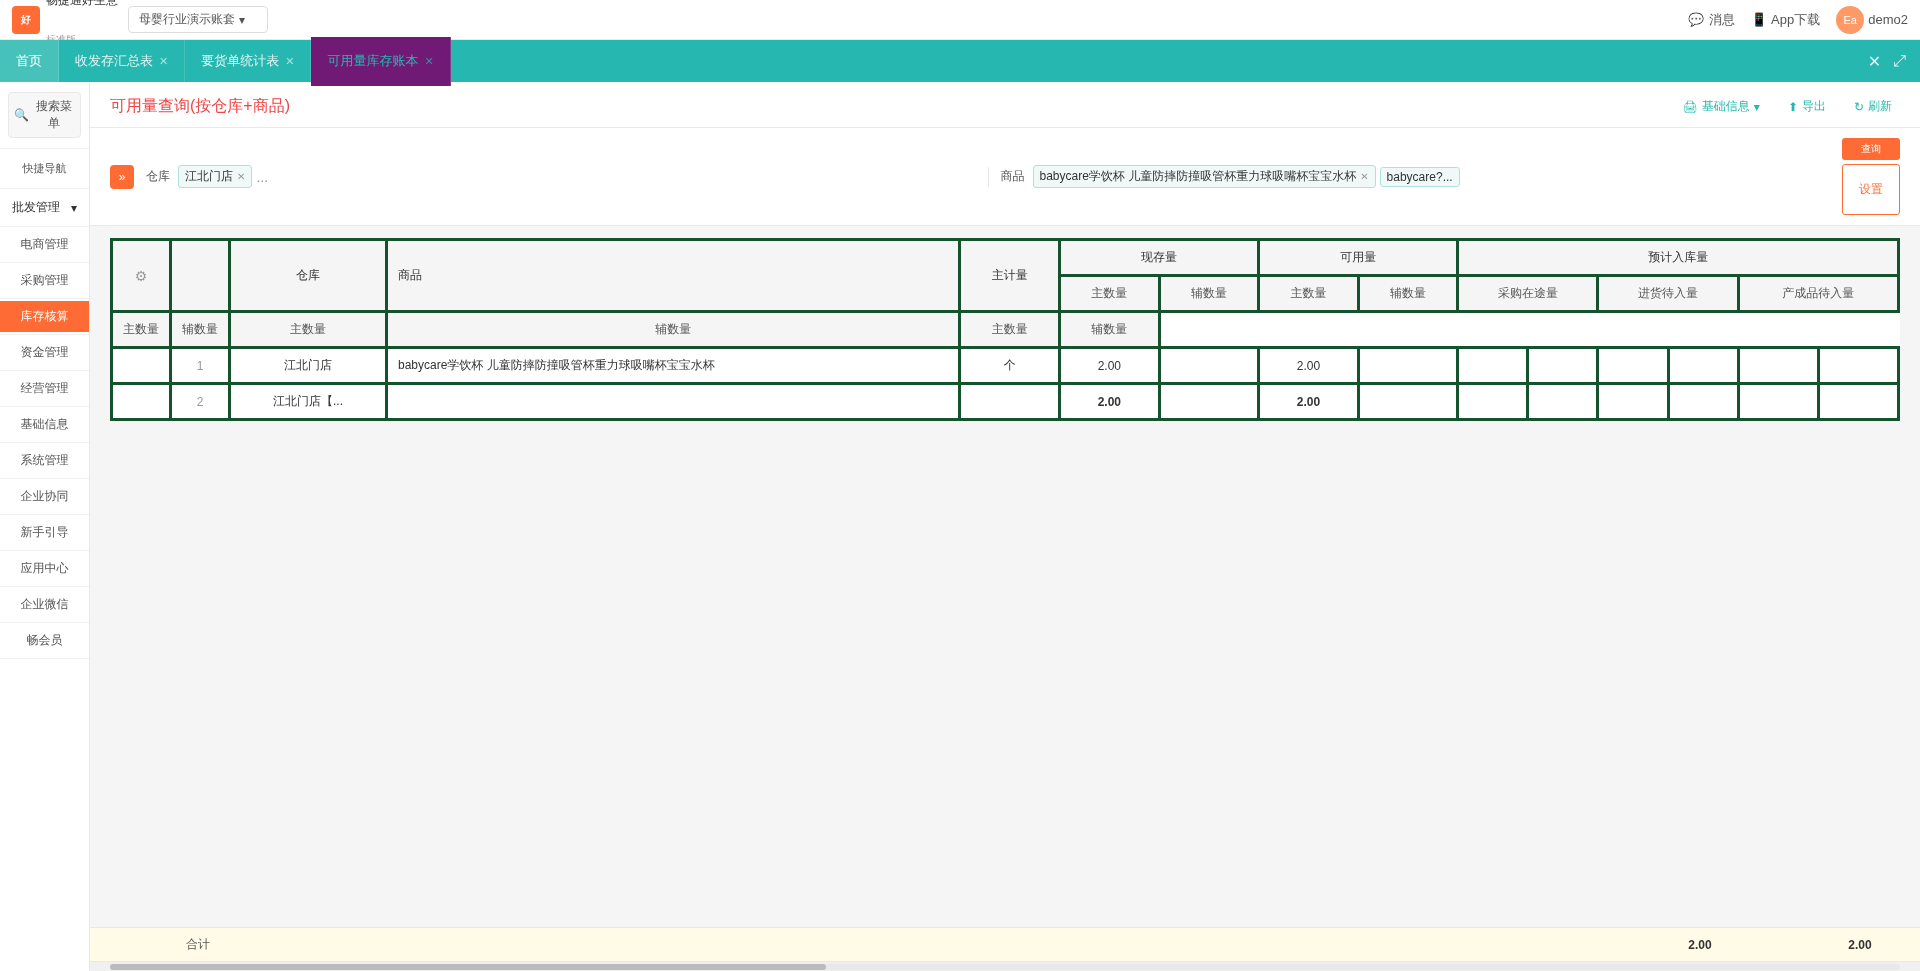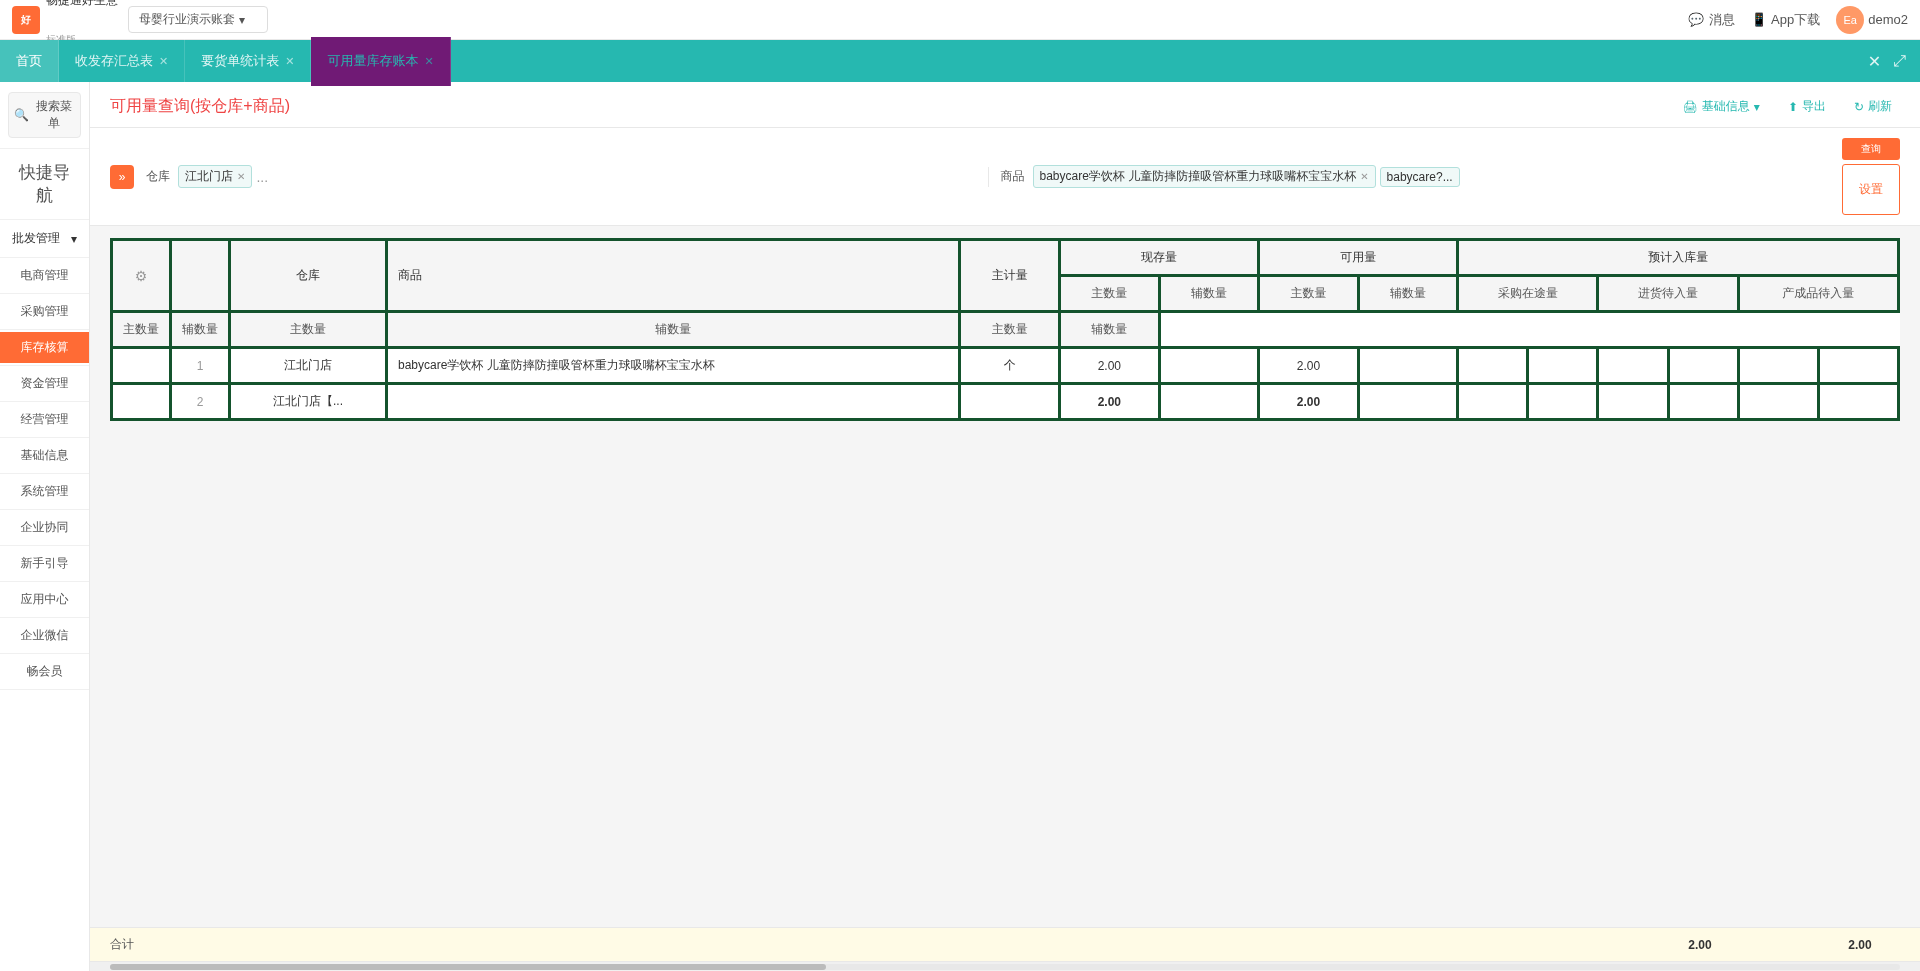--- a/index.html
+++ b/index.html
@@ -168,21 +168,21 @@
       justify-content: center;
       gap: 4px;
     }
     .sidebar-nav {
       padding: 4px 0;
       border-bottom: 1px solid #f0f0f0;
     }
     .sidebar-nav-item {
       padding: 8px 12px;
       text-align: center;
-      font-size: 17px;
+      font-size: 11px;
       color: #555;
       cursor: pointer;
       display: flex;
       align-items: center;
       justify-content: center;
       gap: 4px;
     }
     .sidebar-section {
       padding: 2px 0;
       border-bottom: 1px solid #f0f0f0;
@@ -380,20 +380,21 @@
       border-top: 1px solid #e8e8e8;
       padding: 8px 20px;
       display: flex;
       align-items: center;
       flex-shrink: 0;
     }
     .footer-label {
       font-size: 12px;
       color: #555;
       width: 100px;
+      text-align: right;
     }
     .footer-row {
       display: flex;
       flex: 1;
       font-size: 12px;
       color: #333;
     }
 
     
     .table-scrollbar {

